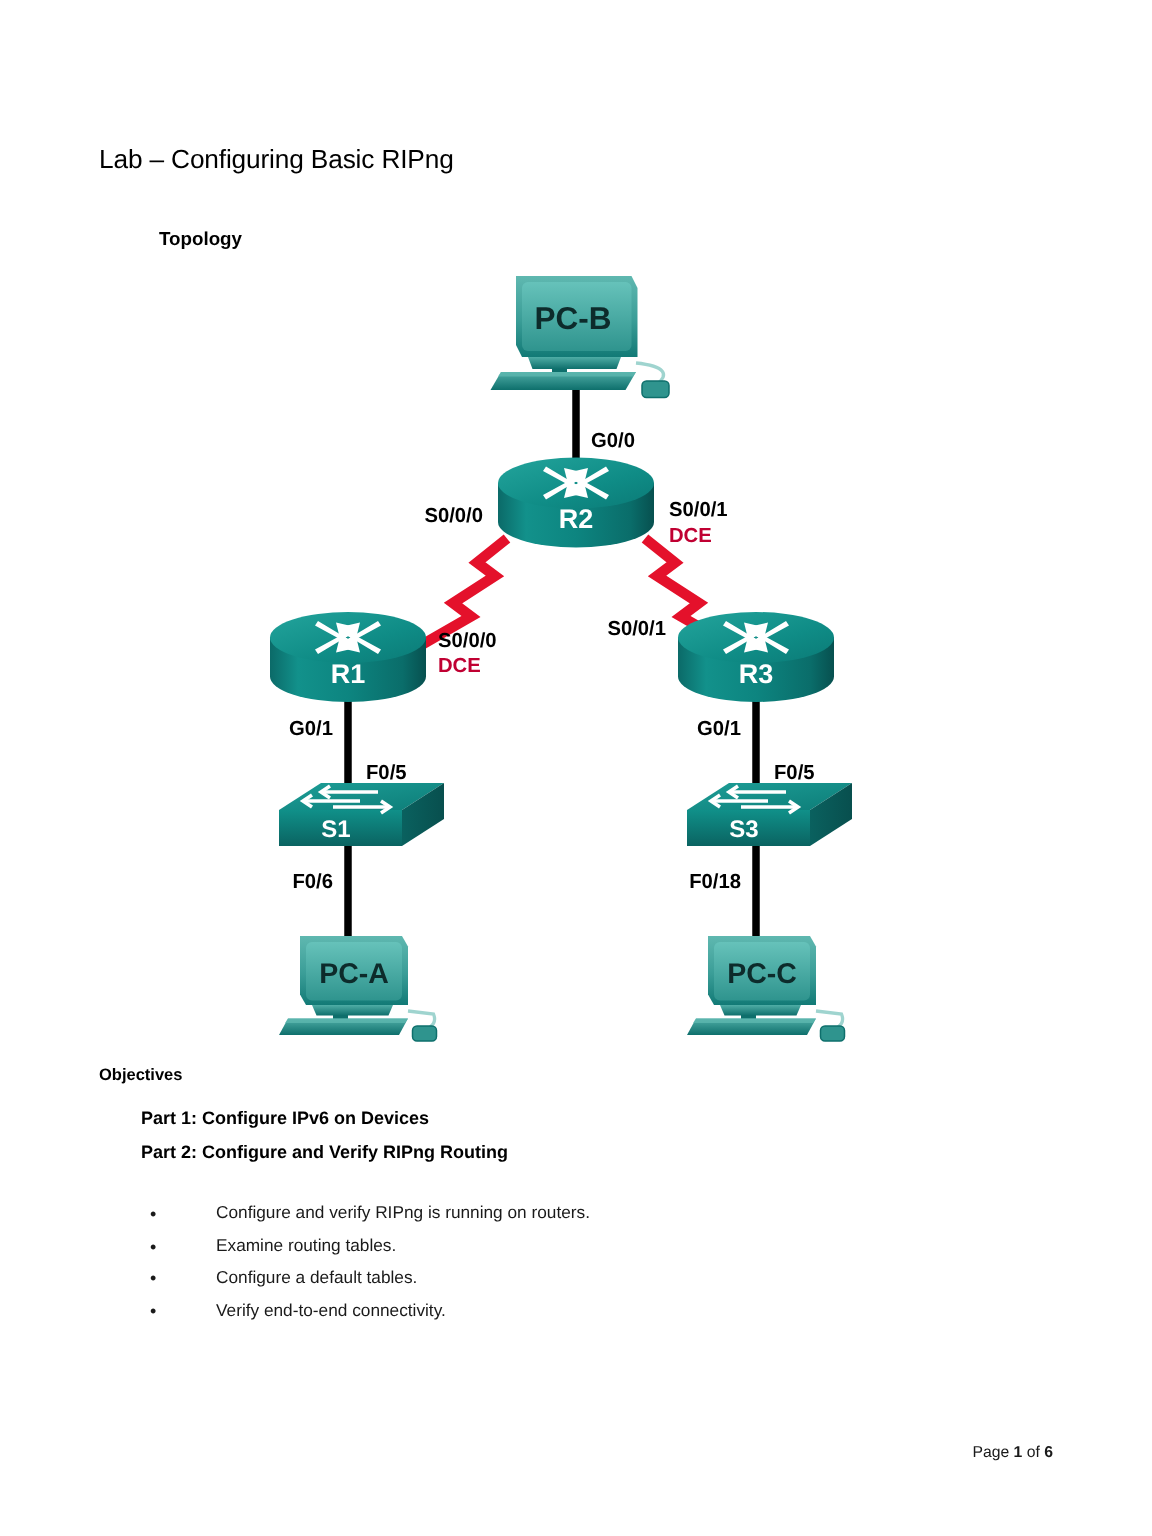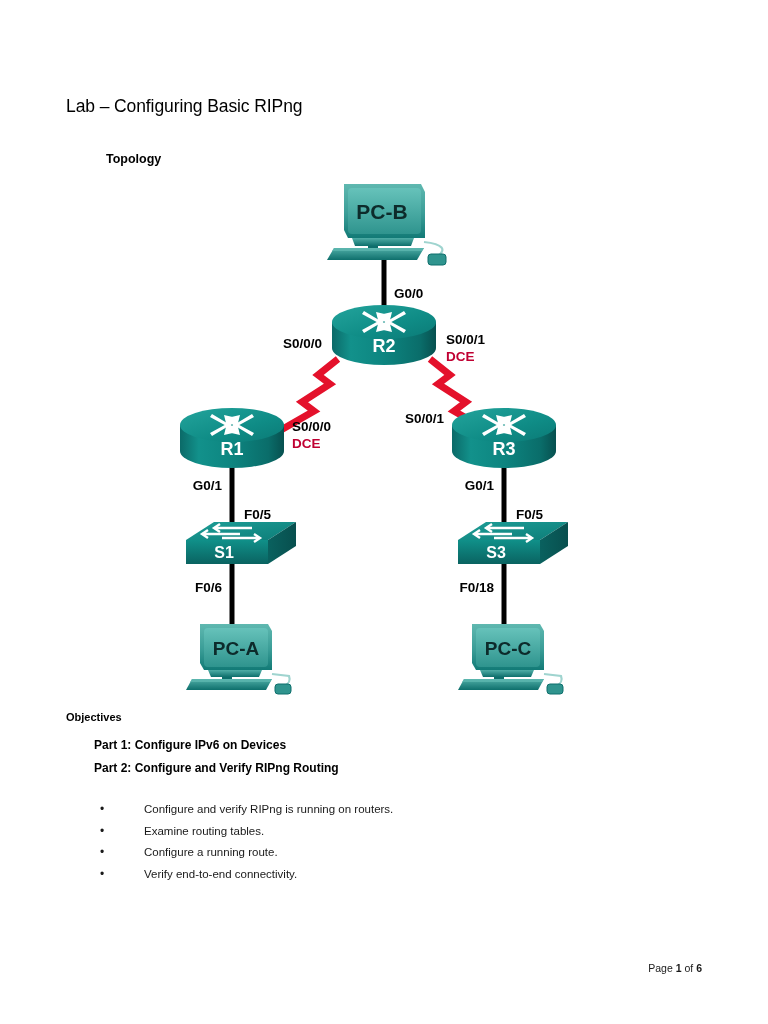--- a/index.html
+++ b/index.html
@@ -259,19 +259,19 @@
   </div>
 
   <div class="sec-head" id="objectives-heading">Objectives</div>
 
   <div class="part-line" id="part1">Part 1: Configure IPv6 on Devices</div>
   <div class="part-line" id="part2">Part 2: Configure and Verify RIPng Routing</div>
 
   <ul class="bullets">
     <li>Configure and verify RIPng is running on routers.</li>
     <li>Examine routing tables.</li>
-    <li>Configure a running route.</li>
+    <li>Configure a default tables.</li>
     <li>Verify end-to-end connectivity.</li>
   </ul>
 
   <div class="footer"><span>Page </span><b>1</b><span> of </span><b>6</b></div>
 
 </div>
 
 </body></html>

